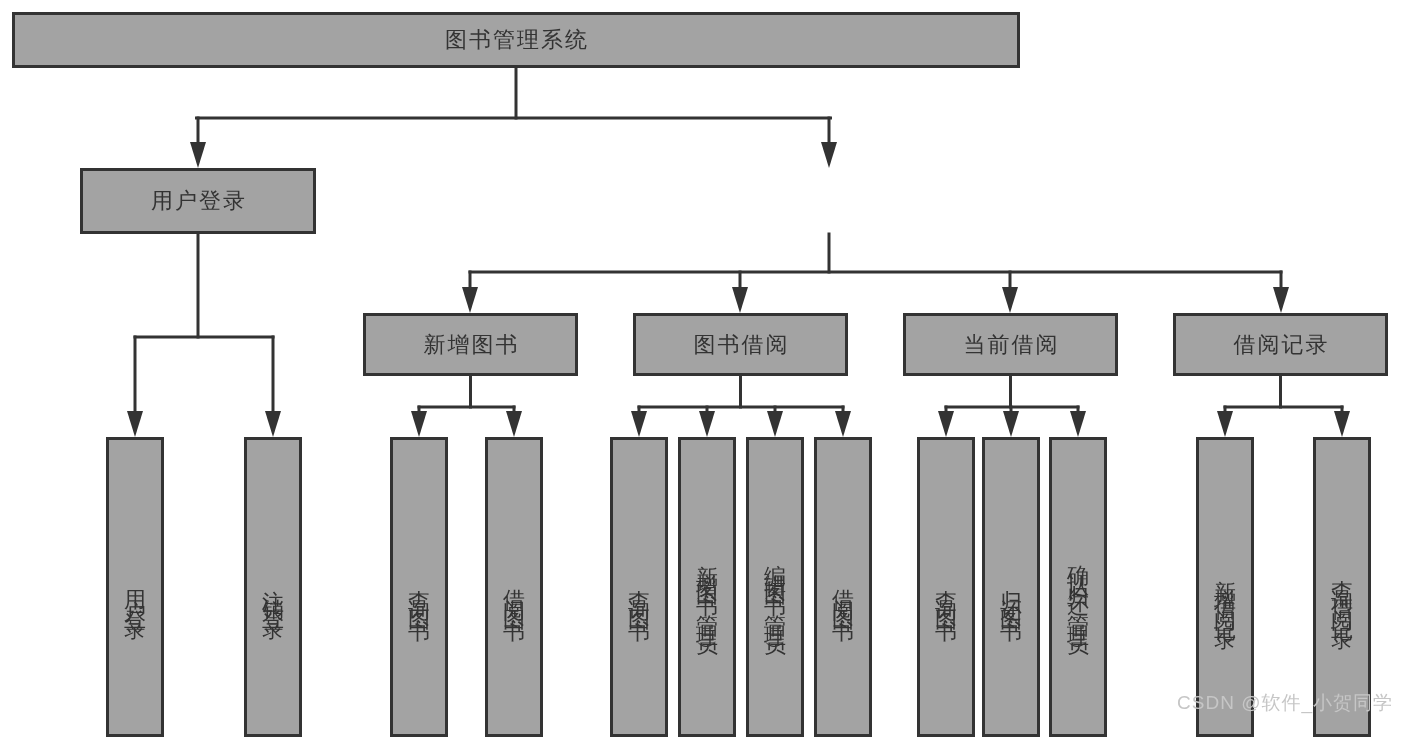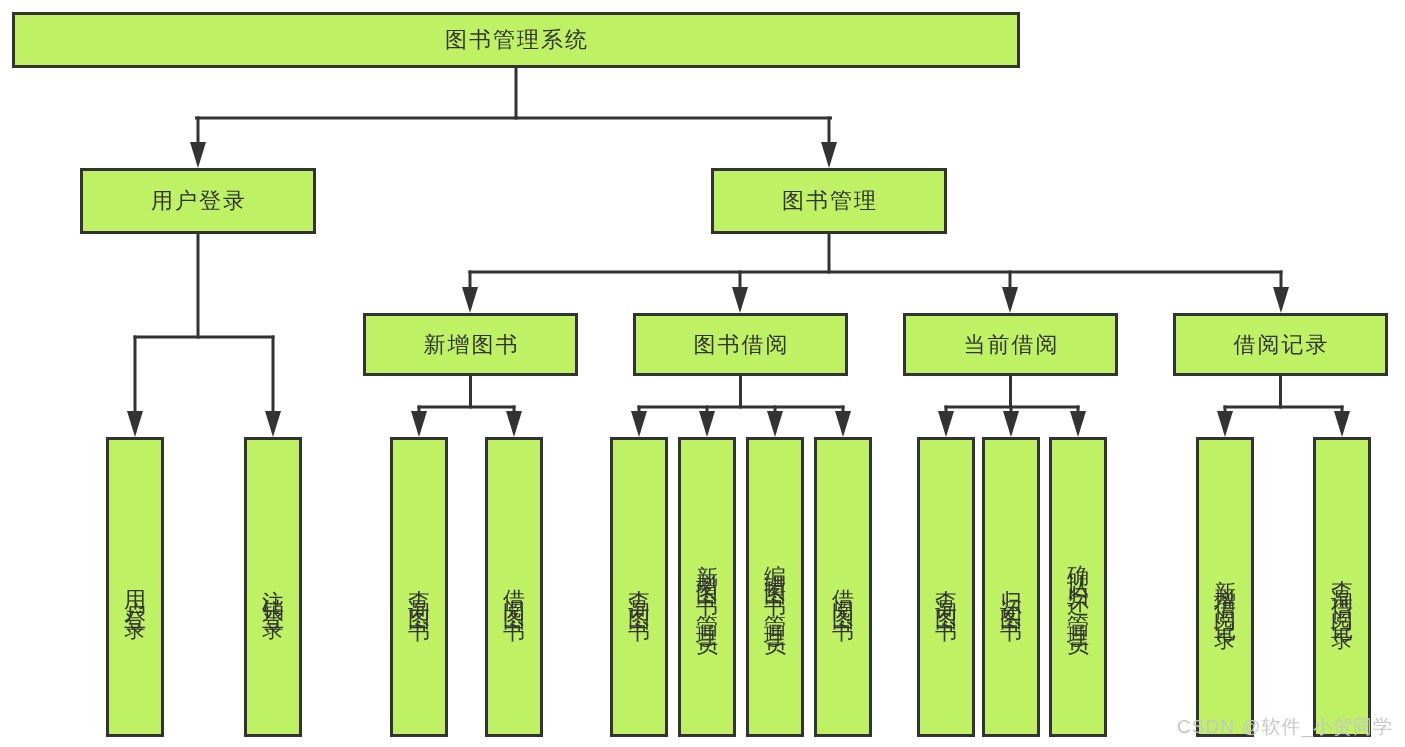--- a/index.html
+++ b/index.html
@@ -17,21 +17,21 @@
   }
   #wires {
     position: absolute;
     left: 0; top: 0;
     width: 1405px; height: 747px;
     pointer-events: none;
   }
   .node {
     position: absolute;
     box-sizing: border-box;
-    background: #bef264;
+    background: #a3a3a3;
     border: 3px solid #333333;
     display: flex;
     align-items: center;
     justify-content: center;
     z-index: 2;
   }
   .hbox .lbl {
     font-size: 22px;
     color: #333333;
     letter-spacing: 2px;
@@ -69,21 +69,21 @@
   .b-leaf-borrow2        { left: 814px; }
   .b-leaf-query3         { left: 917px; }
   .b-leaf-return         { left: 982px; }
   .b-leaf-confirm        { left: 1049px; }
   .b-leaf-addrecord      { left: 1196px; }
   .b-leaf-queryrecord    { left: 1313px; }
   
   .watermark {
     position: absolute;
     right: 12px;
-    top: 714px;
+    top: 690px;
     z-index: 5;
     font-size: 19px;
     letter-spacing: 1px;
     color: #c6c6c6;
     white-space: nowrap;
   }
   line, path.wire { stroke: #333333; stroke-width: 3; stroke-linecap: square; }
   path.head { fill: #333333; stroke: none; }
 </style>
 </head>
@@ -167,23 +167,20 @@
     </g>
   </svg>
 
   <div class="node hbox b-root">
     <span class="lbl">图书管理系统</span>
   </div>
 
   <div class="node hbox b-user-login">
     <span class="lbl">用户登录</span>
   </div>
-  <div class="node hbox b-book-mgmt">
-    <span class="lbl">图书管理</span>
-  </div>
 
   <div class="node hbox b-recommend">
     <span class="lbl">新增图书</span>
   </div>
   <div class="node hbox b-current">
     <span class="lbl">当前借阅</span>
   </div>
   <div class="node hbox b-borrowing">
     <span class="lbl">图书借阅</span>
   </div>

